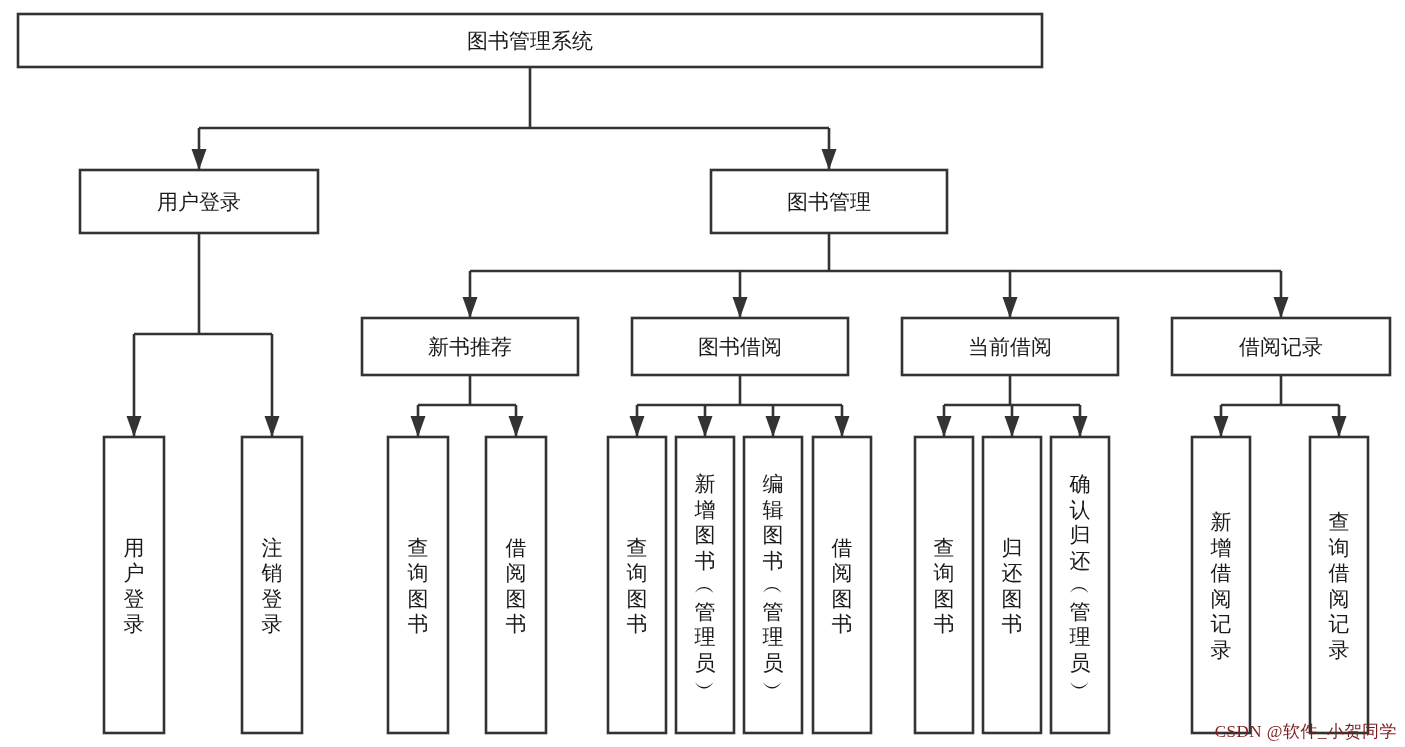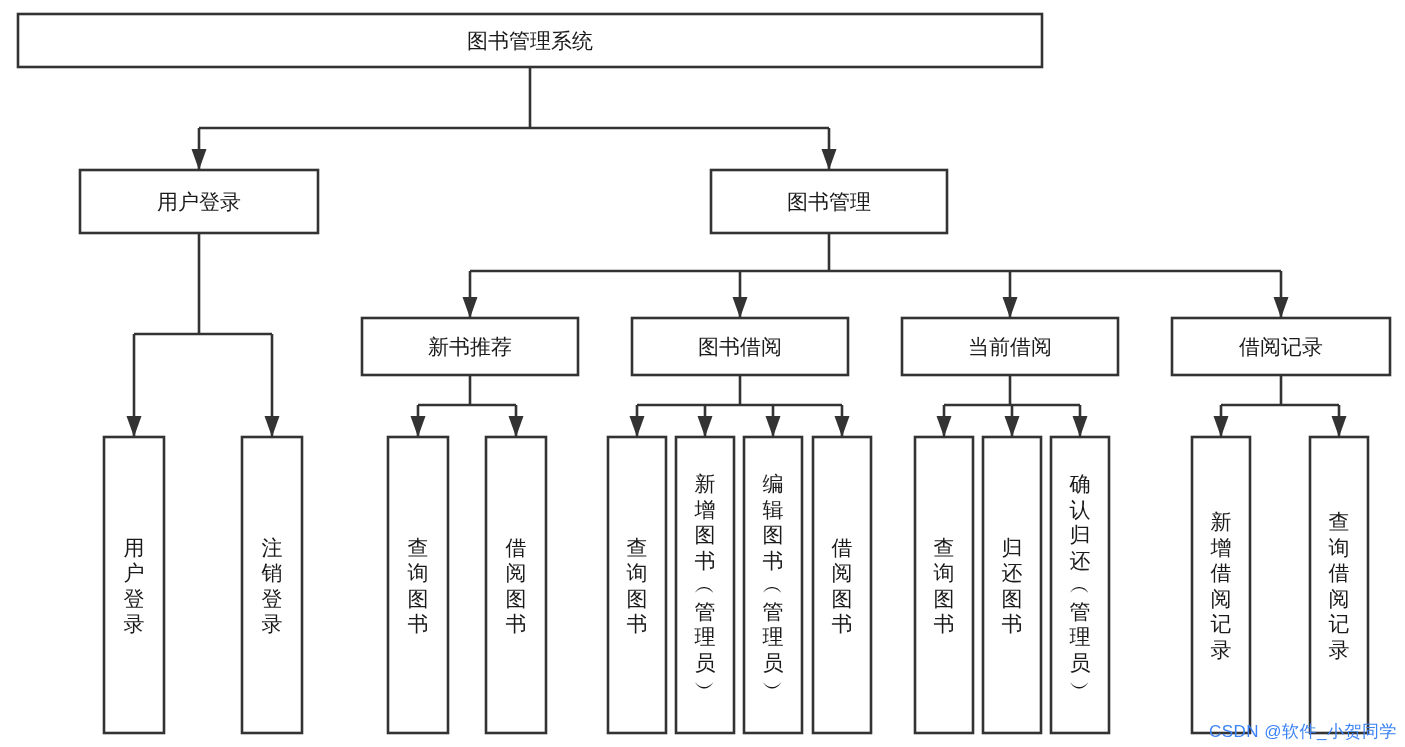--- a/index.html
+++ b/index.html
@@ -16,22 +16,22 @@
     fill:#1a1a1a;
     font-family:"DejaVu Sans","Liberation Sans",sans-serif;
     text-anchor:middle;
   }
   .label-h{font-size:21px;}
   .label-v{font-size:21px;}
   .watermark{
     position:absolute;
     right:8px;bottom:4px;
     font-size:17px;
-    color:#3b82f6;
-    font-family:Liberation Sans, sans-serif;
+    color:#7f1d1d;
+    font-family:Liberation Serif, serif;
     letter-spacing:0.5px;
     white-space:nowrap;
     pointer-events:none;
     margin-left:20px;
   }
 </style>
 </head>
 <body>
 
 <svg id="canvas" viewBox="0 0 1405 747" xmlns="http://www.w3.org/2000/svg">

